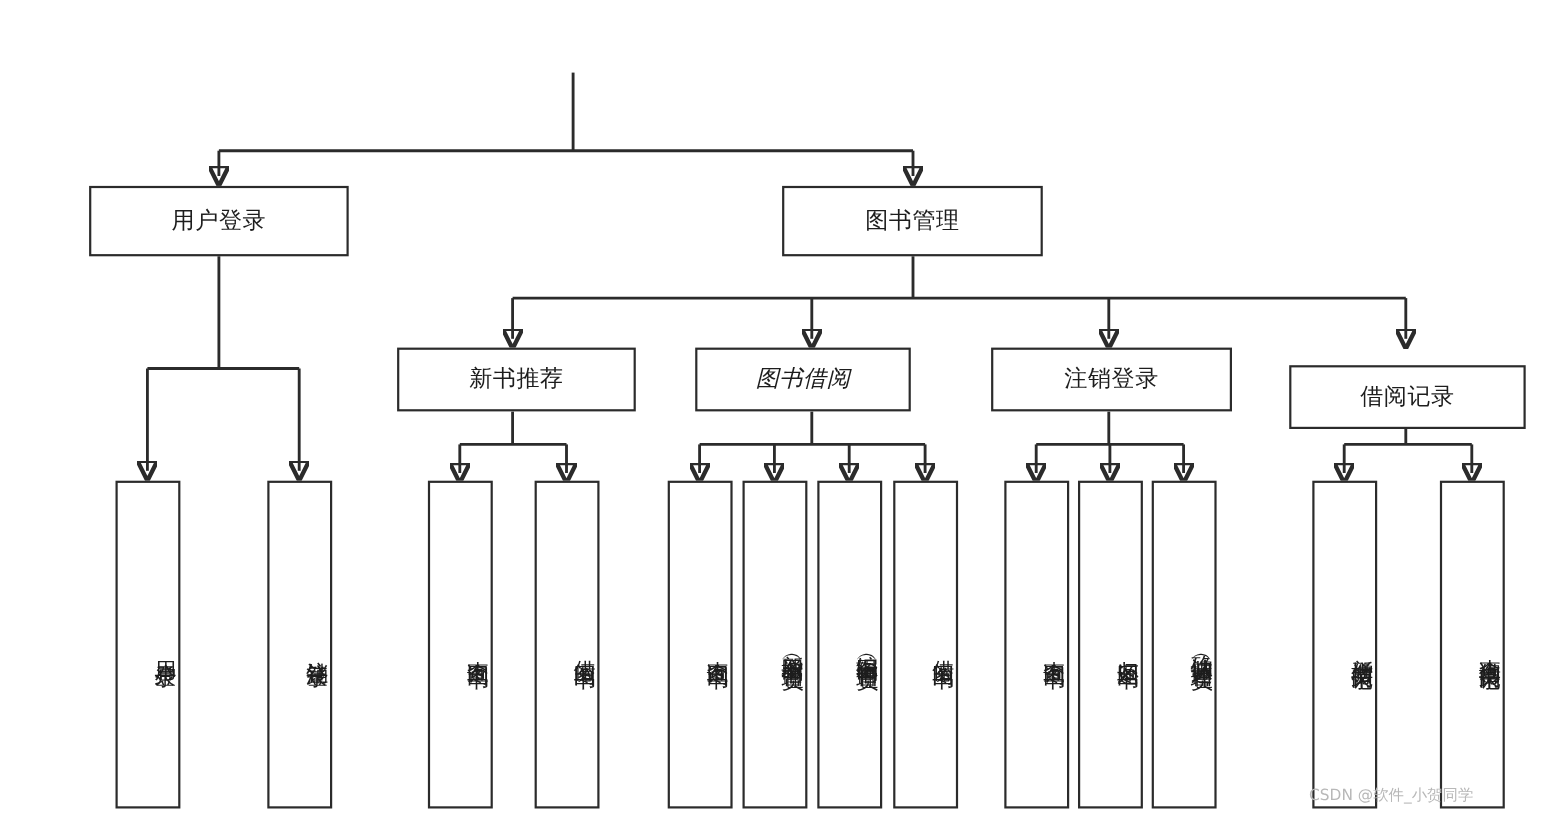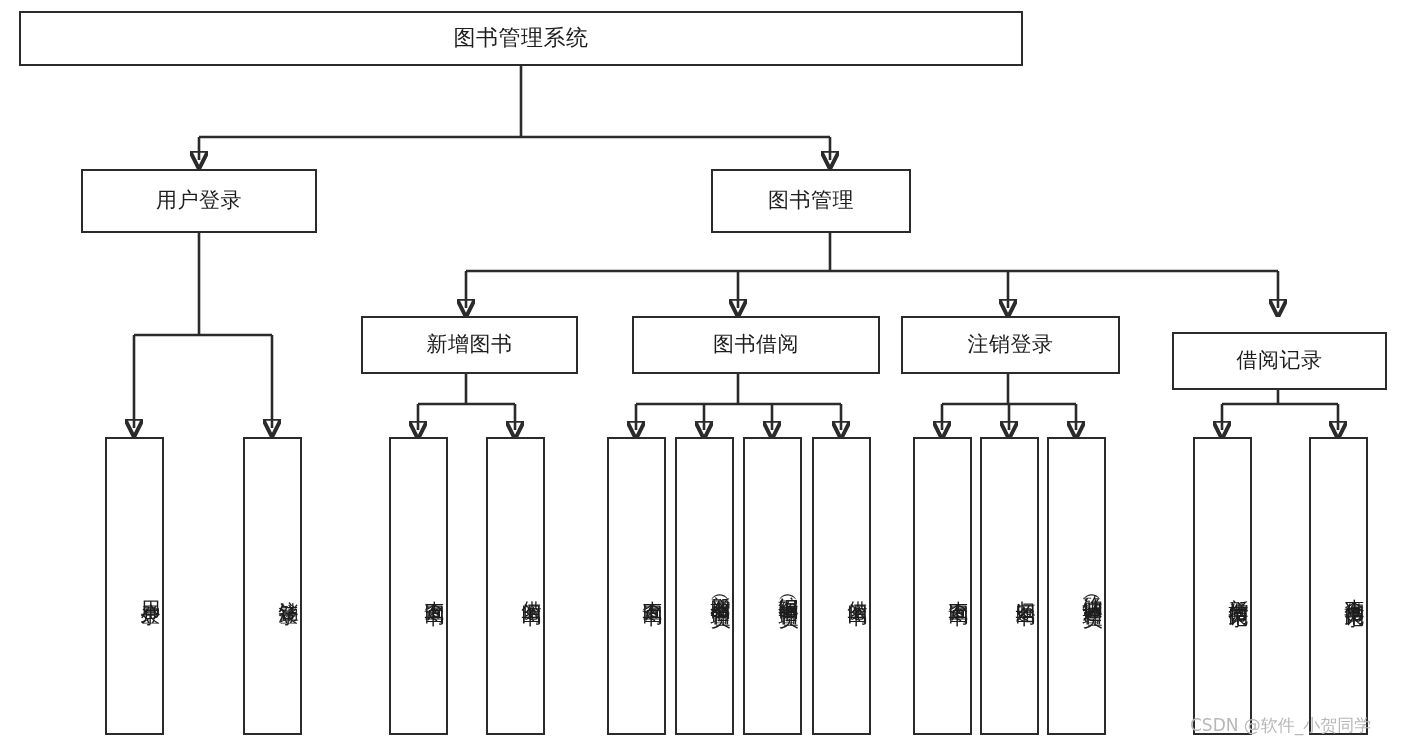--- a/index.html
+++ b/index.html
@@ -56,21 +56,21 @@
   }
   svg.links path, svg.links line {
     stroke: #2b2b2b;
     stroke-width: 2.6;
     fill: none;
   }
   .watermark {
     position: absolute;
     left: 1190px;
     top: 714px;
-    font-size: 17px;
+    font-size: 14px;
     color: #b8b8b8;
     white-space: nowrap;
     font-family: "DejaVu Sans", "Liberation Sans", sans-serif;
   }
 </style>
 </head>
 <body>
 
 <div id="canvas">
 
@@ -115,29 +115,28 @@
     <path d="M 942 404 L 942 430" marker-end="url(#arrow)"></path>
     <path d="M 1009 404 L 1009 430" marker-end="url(#arrow)"></path>
     <path d="M 1076 404 L 1076 430" marker-end="url(#arrow)"></path>
 
     <path d="M 1278 374 L 1278 404"></path>
     <path d="M 1222 404 L 1338 404"></path>
     <path d="M 1222 404 L 1222 430" marker-end="url(#arrow)"></path>
     <path d="M 1338 404 L 1338 430" marker-end="url(#arrow)"></path>
   </svg>
 
-  <div class="node horiz" id="root-node" style="left:19px; top:11px; width:1004px; height:55px;">图书管理系统</div>
 
   <div class="node horiz" style="left:81px; top:169px; width:236px; height:64px;">用户登录</div>
 
-  <div class="node horiz" style="left:711px; top:169px; width:200px; height:64px;">图书管理</div>
+  <div class="node horiz" style="left:711px; top:169px; width:237px; height:64px;">图书管理</div>
 
-  <div class="node horiz" style="left:361px; top:316px; width:217px; height:58px;">新增图书</div>
+  <div class="node horiz" style="left:361px; top:316px; width:217px; height:58px;">新书推荐</div>
 
-  <div class="node horiz" style="left:632px; top:316px; width:248px; height:58px;">图书借阅</div>
+  <div class="node horiz" style="left:632px; top:316px; width:196px; height:58px;font-style:italic;">图书借阅</div>
 
   <div class="node horiz" style="left:901px; top:316px; width:219px; height:58px;">注销登录</div>
 
   <div class="node horiz" style="left:1172px; top:316px; width:215px; height:58px;margin-top:16px;">借阅记录</div>
 
   <div class="node vert" style="left:105px; top:437px; width:59px; height:298px;">用户登录</div>
 
   <div class="node vert" style="left:243px; top:437px; width:59px; height:298px;">注销登录</div>
 
   <div class="node vert" style="left:389px; top:437px; width:59px; height:298px;">查询图书</div>

